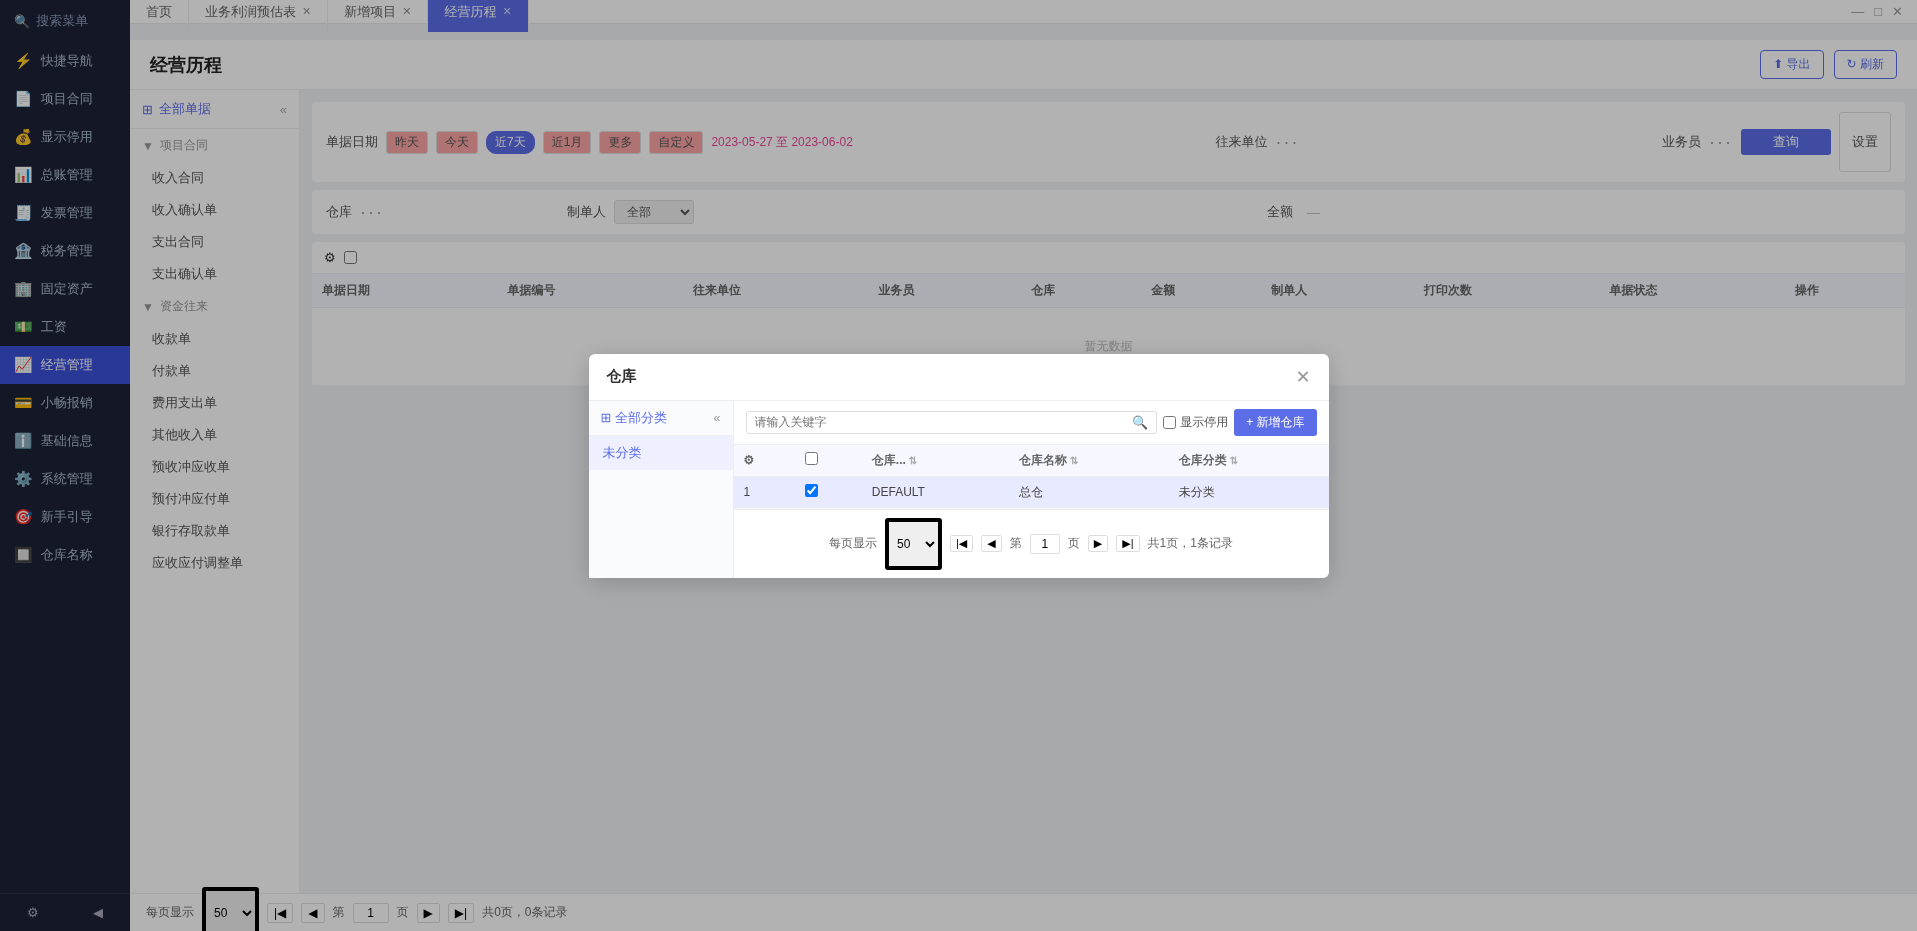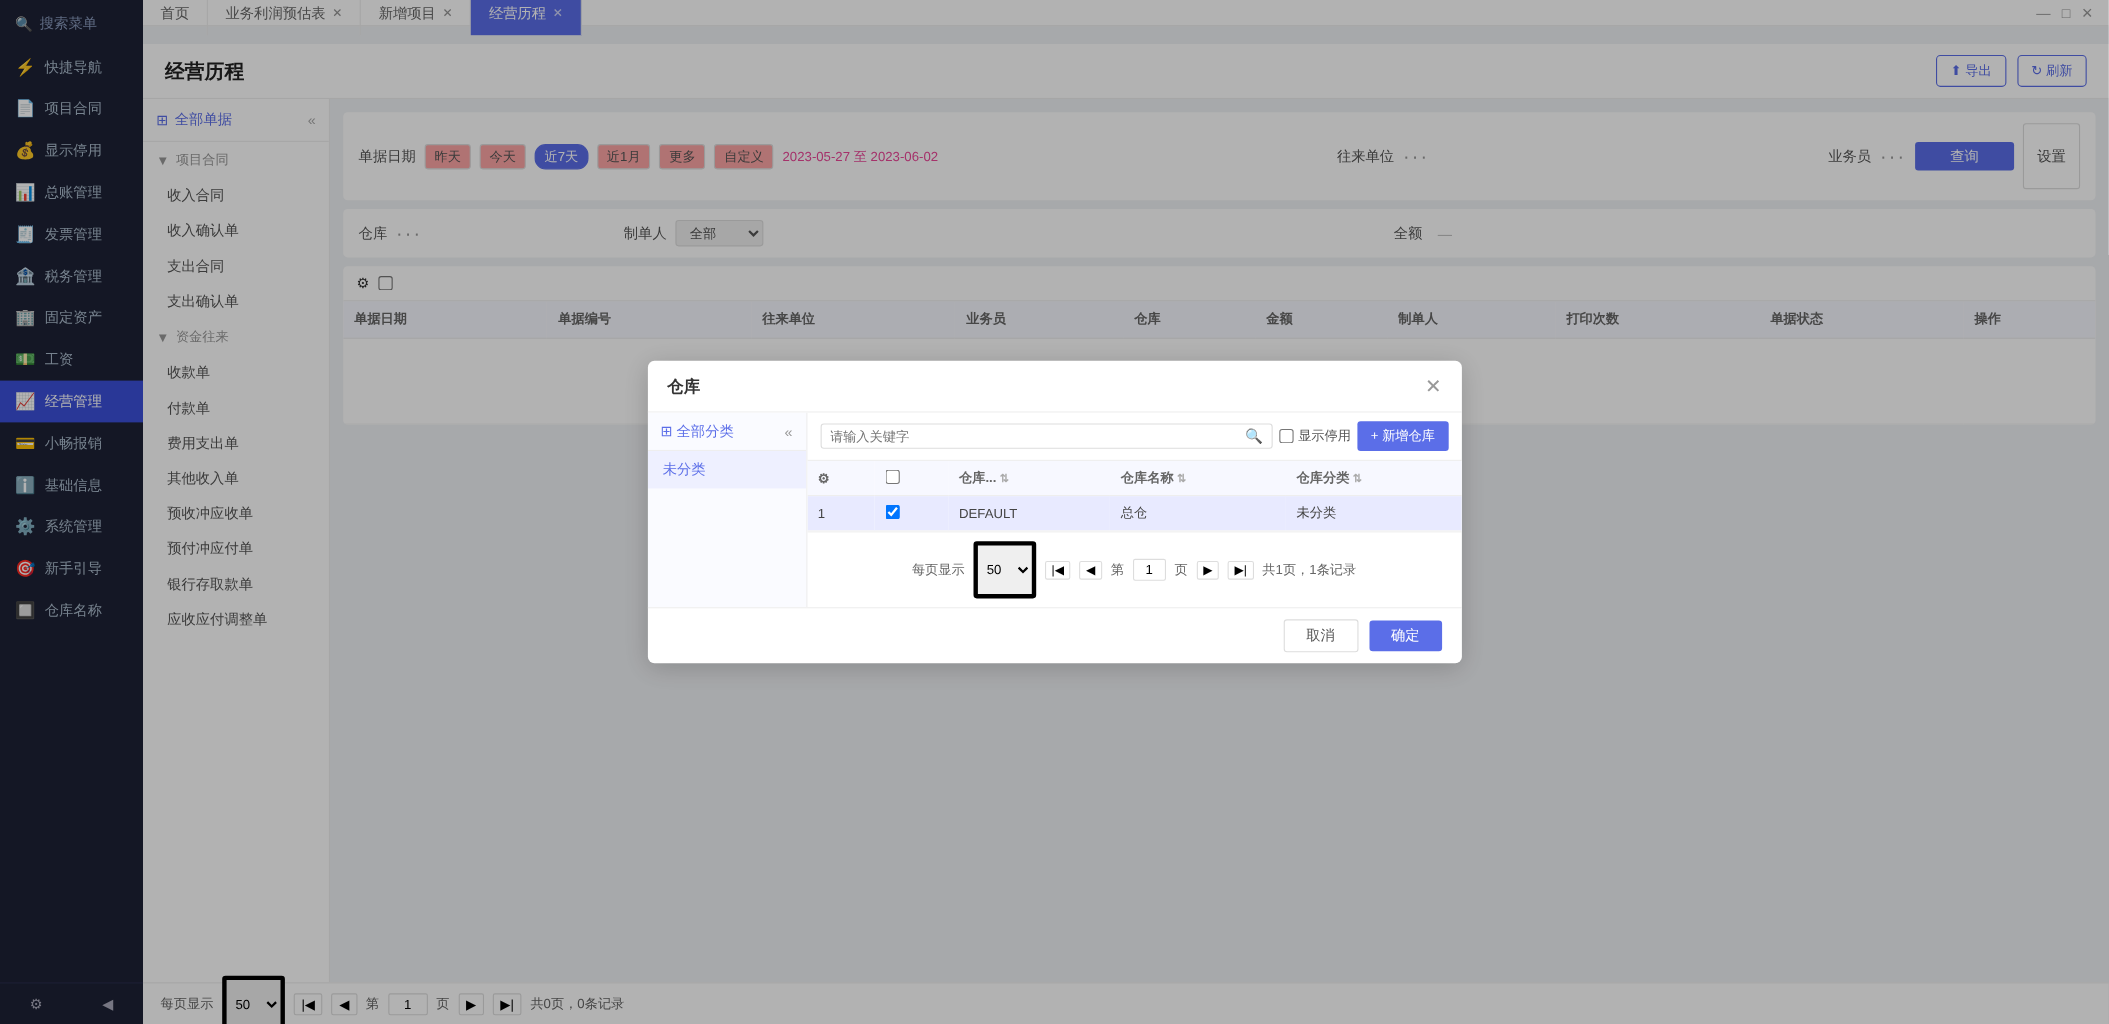--- a/index.html
+++ b/index.html
@@ -453,18 +453,14 @@
           <button class="page-nav-sm">◀</button>
           <span>第</span>
           <input class="page-input" type="text" value="1" style="width: 30px;">
           <span>页</span>
           <button class="page-nav-sm">▶</button>
           <button class="page-nav-sm">▶|</button>
           <span>共1页，1条记录</span>
         </div>
       </div>
     </div>
-    <div class="modal-footer">
-      <button class="btn-cancel">取消</button>
-      <button class="btn-confirm">确定</button>
-    </div>
   </div>
 </div>
 
 </body></html>

